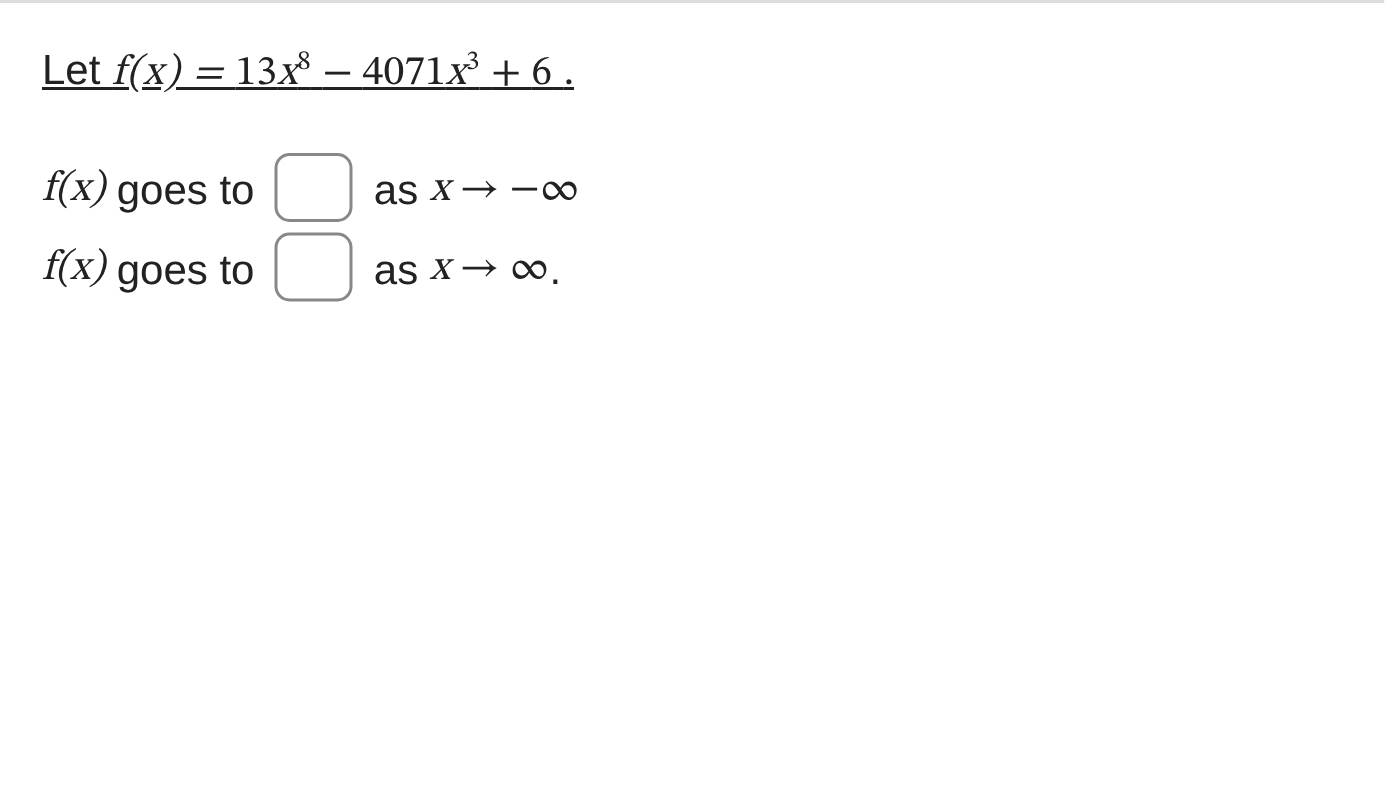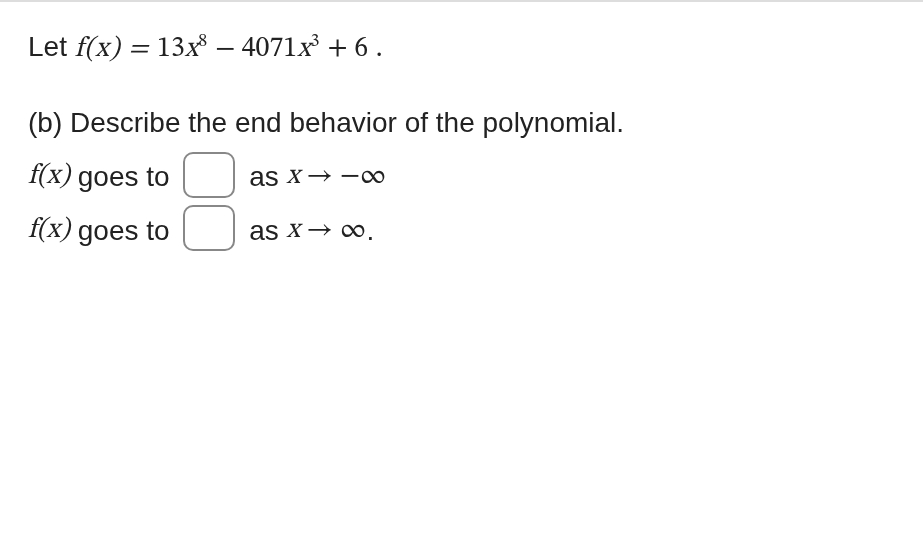--- a/index.html
+++ b/index.html
@@ -17,20 +17,21 @@
     border-top: 2px solid #ddd;
   }
   .line {
     font-size: 28px;
     color: #222;
     line-height: 1.65;
     margin-bottom: 18px;
   }
   .prompt {
     margin-bottom: 28px;
+    text-decoration: underline;
   }
   .math {
     font-family: "Cambria Math", "STIX Two Math", "Latin Modern Math", "Times New Roman", serif;
     font-style: italic;
   }
   .math-up {
     font-family: "Cambria Math", "STIX Two Math", "Latin Modern Math", "Times New Roman", serif;
     font-style: normal;
   }
   .input-box {
@@ -70,23 +71,20 @@
     <span class="math-up" style="font-weight:500;">13</span><span class="math">x</span><sup class="math-up">8</sup>
     <span class="math-up"> − </span>
     <span class="math-up" style="font-weight:500;">4071</span><span class="math">x</span><sup class="math-up">3</sup>
     <span class="math-up"> + </span>
     <span class="math-up" style="font-weight:500;">6</span>
     <span class="math-up"> .</span>
   </div>
 
 
   <div class="group">
-    <div class="line" style="margin-bottom:4px;">
-      <span>(b) </span><span>Describe the end behavior of the polynomial.</span>
-    </div>
 
     <div class="row">
       <span class="math">f(x)</span>
       <span> goes to </span>
       <span class="input-box"></span>
       <span> as </span>
       <span class="math">x</span>
       <span class="math-up"> → </span>
       <span class="math-up">−∞</span>
     </div>

